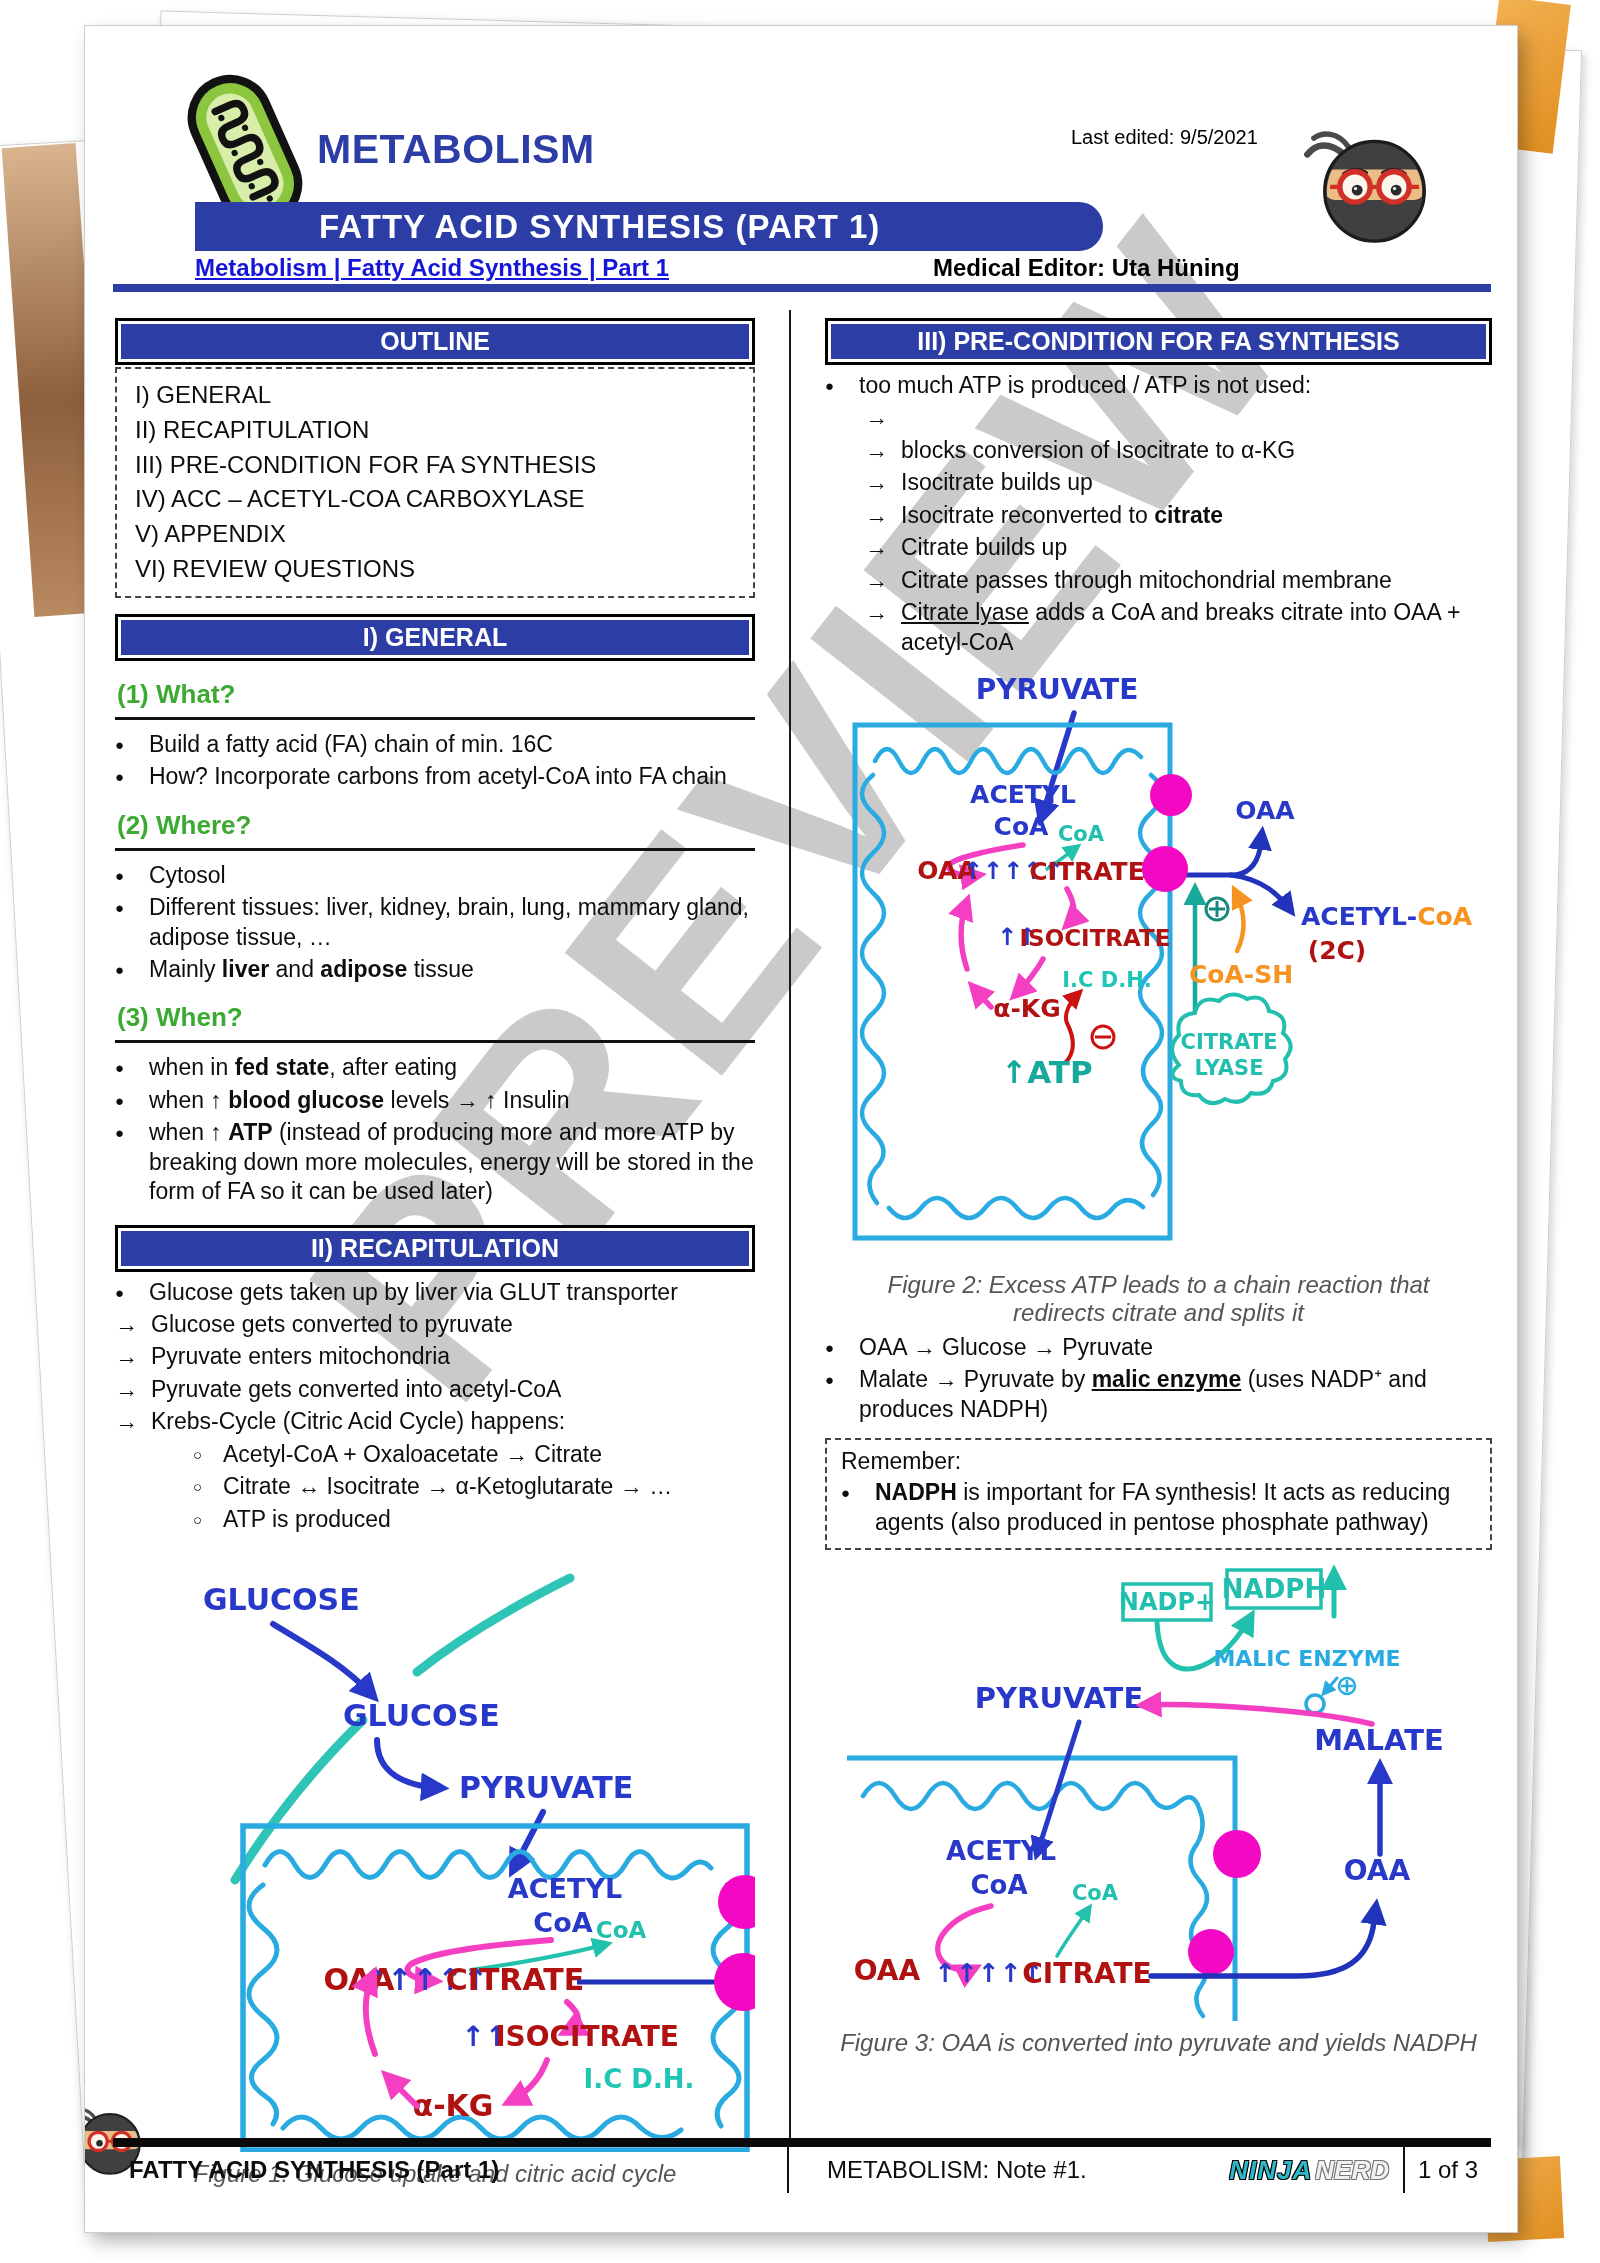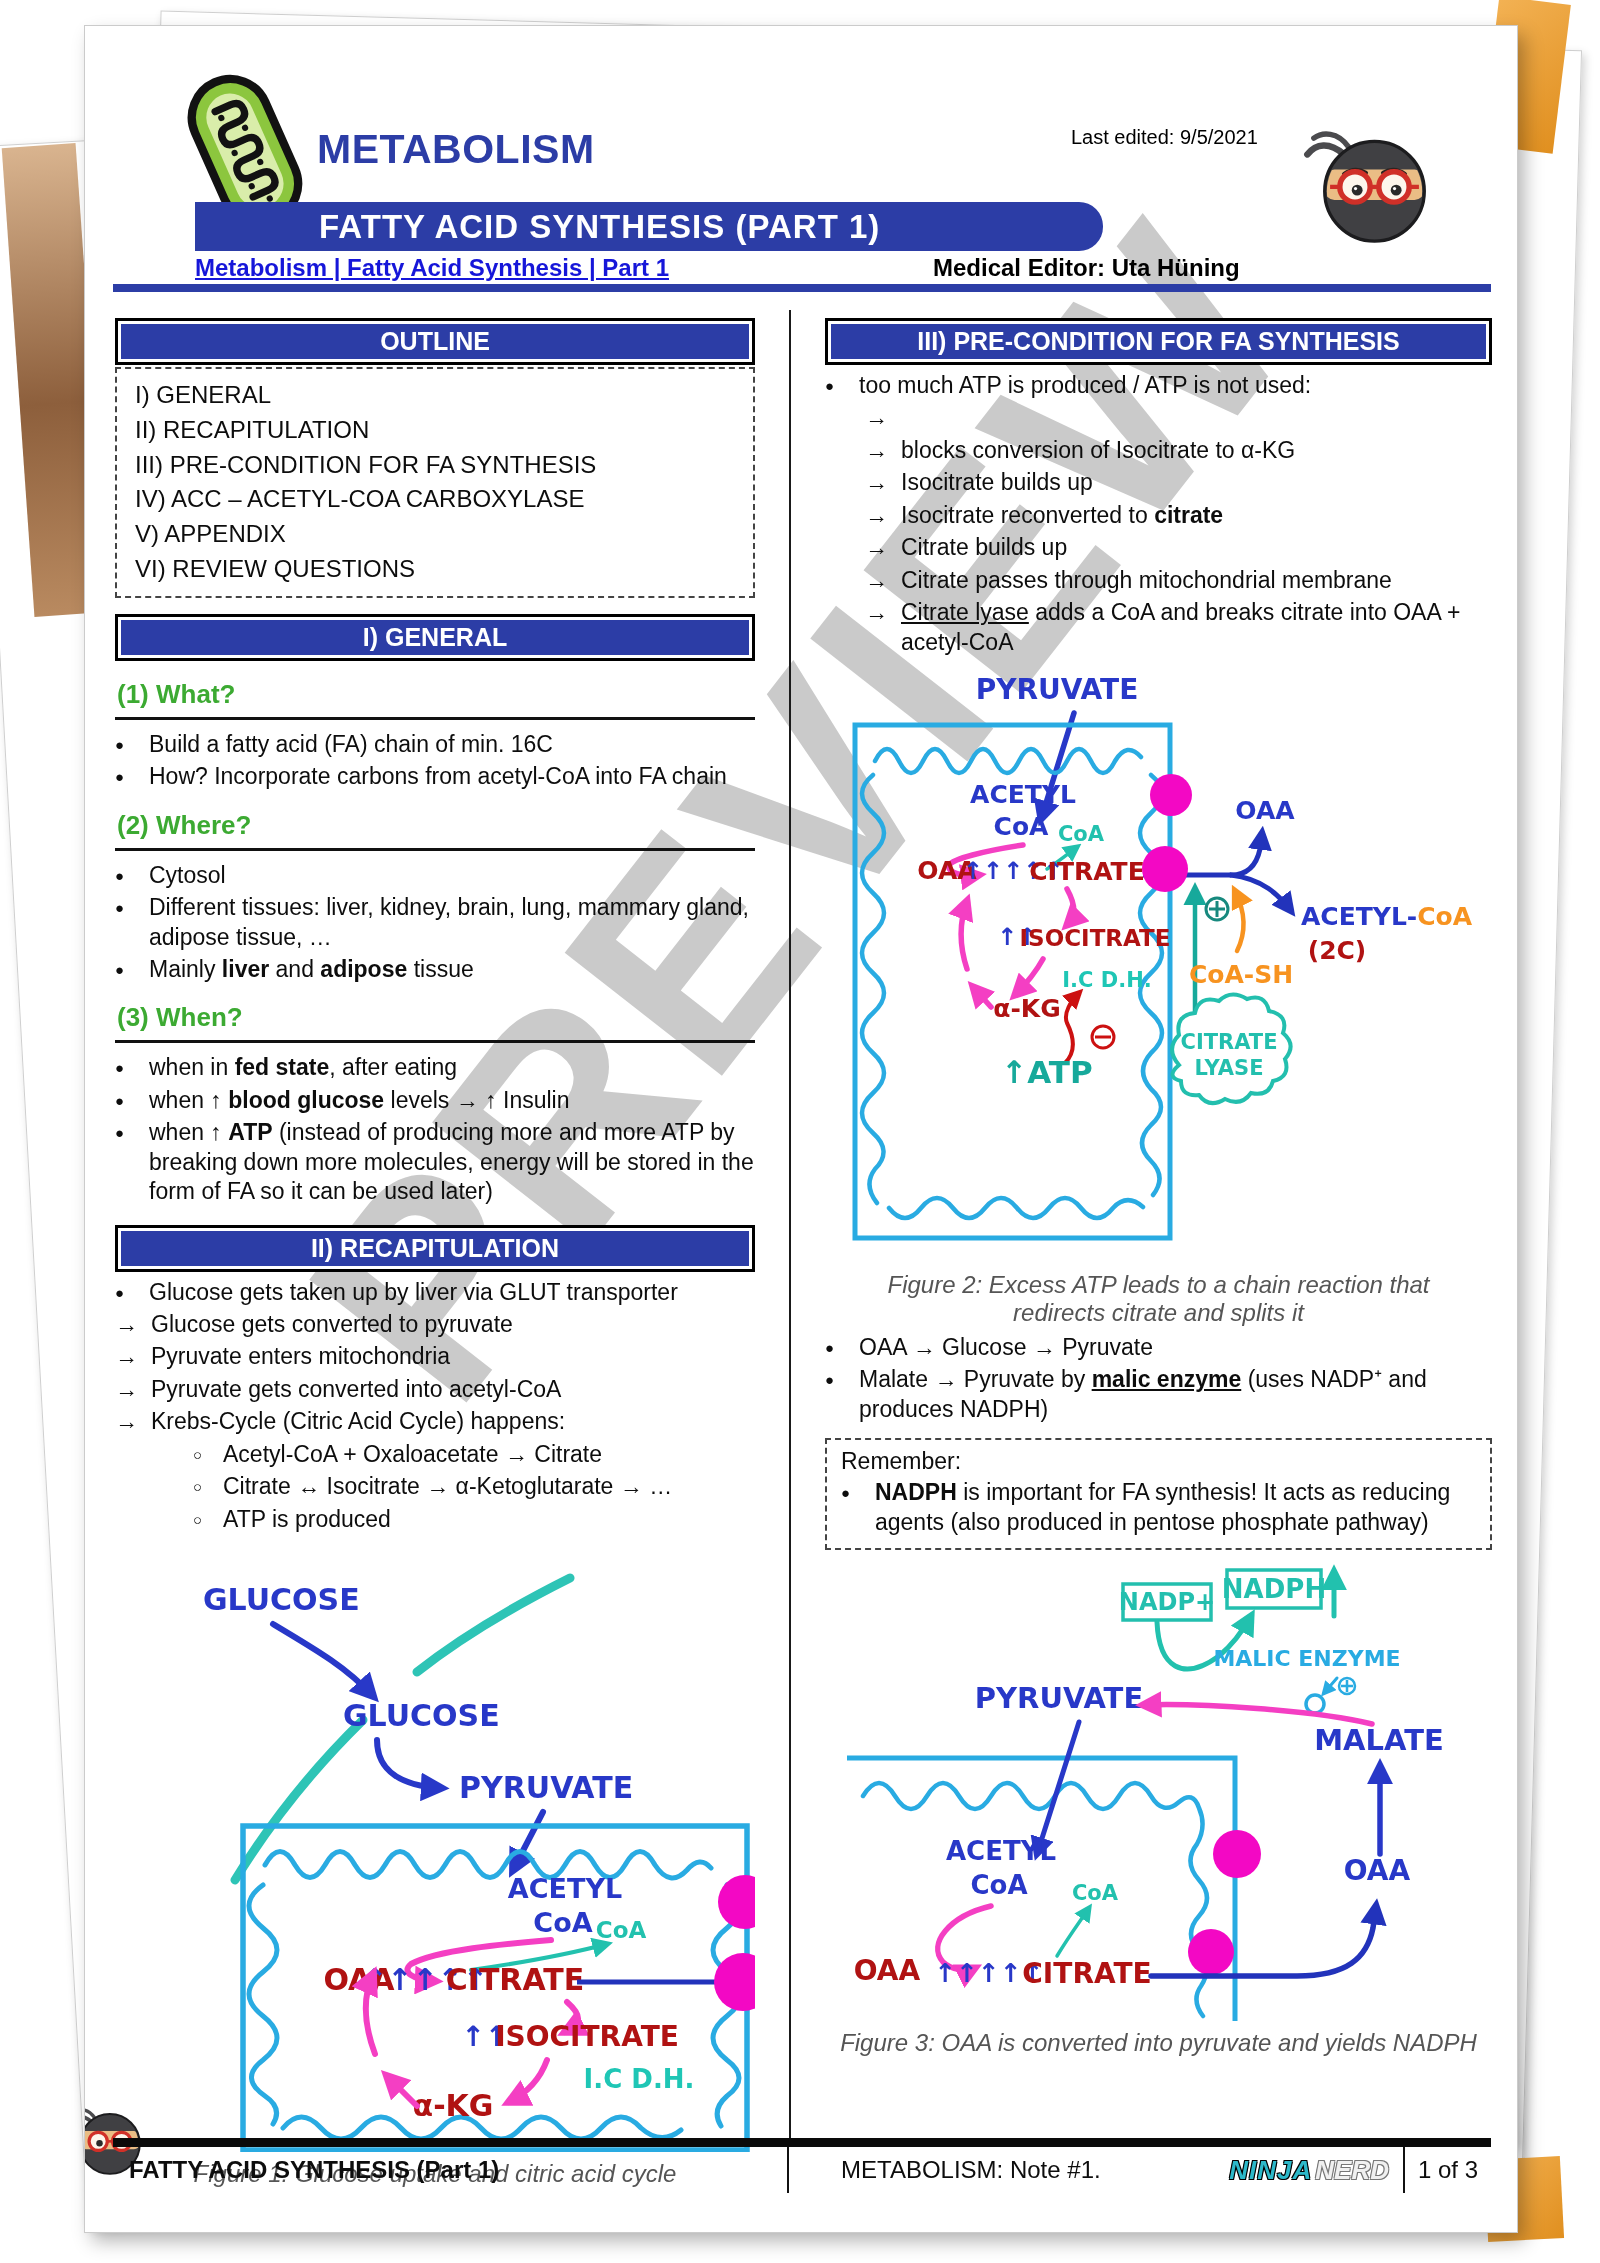--- a/index.html
+++ b/index.html
@@ -57,21 +57,21 @@
   .caption{text-align:center;font-style:italic;color:#555;font-size:24px;margin-top:4px;}
   .cap-narrow{max-width:600px;margin-left:auto;margin-right:auto;}
   .remember{border:2px dashed #444;padding:8px 14px;margin-top:14px;font-size:23px;}
   .remember .ttl{margin-bottom:2px;}
   .svgt{font-family:"DejaVu Sans",sans-serif;font-weight:700;}
   
   .fbar{position:absolute;left:28px;top:2112px;width:1378px;height:9px;background:#0a0a0a;}
   .frow{position:absolute;left:28px;top:2121px;width:1378px;height:46px;display:flex;align-items:center;font-size:24px;}
   .f-left{width:676px;height:100%;display:flex;align-items:center;padding-left:16px;box-sizing:border-box;
           font-weight:700;border-right:2px solid #111;}
-  .f-mid{flex:1;height:100%;display:flex;align-items:center;padding-left:52px;box-sizing:border-box;
+  .f-mid{flex:1;height:100%;display:flex;align-items:center;padding-left:38px;box-sizing:border-box;
          border-right:2px solid #111;}
   .f-mid .spacer{flex:1;}
   .f-right{width:86px;display:flex;align-items:center;justify-content:center;}
   .nnlogo{margin-right:14px;white-space:nowrap;}
   .nn1{color:#2cb8c9;font-weight:800;font-style:italic;font-size:26px;letter-spacing:1px;
        text-shadow:-1px -1px 0 #000,1px -1px 0 #000,-1px 1px 0 #000,1px 1px 0 #000;}
   .nn2{color:#f0f0f0;font-weight:800;font-style:italic;font-size:26px;margin-left:3px;
        text-shadow:-1px -1px 0 #777,1px -1px 0 #777,-1px 1px 0 #777,1px 1px 0 #777;}
   .ninja-bottom{position:absolute;left:-18px;top:2080px;width:78px;height:72px;}
 </style>

